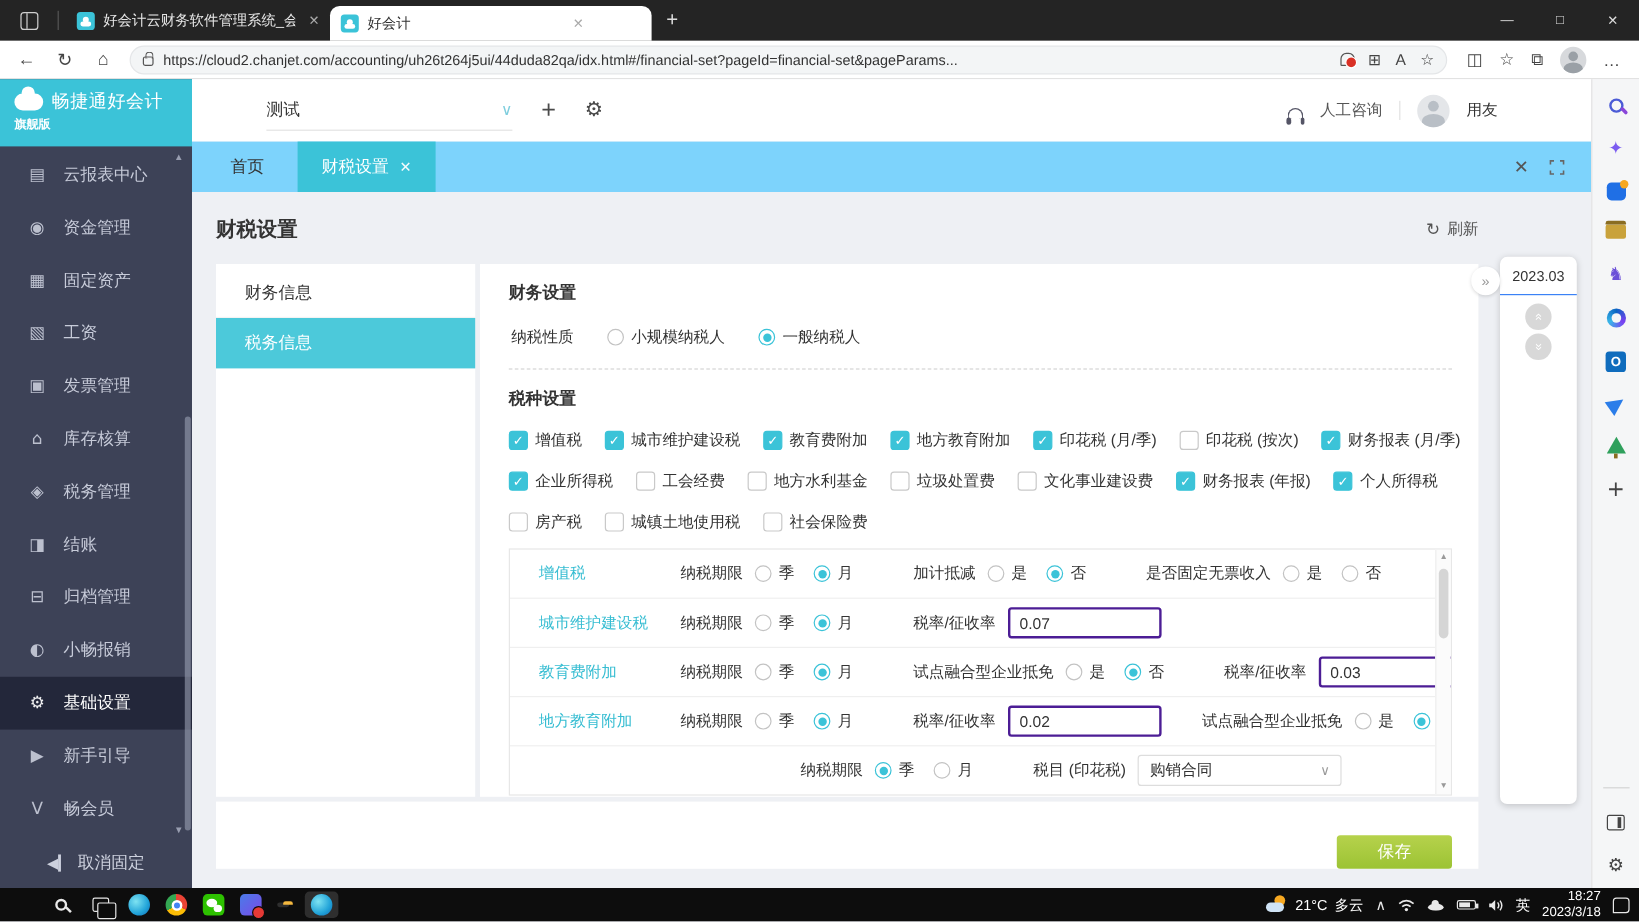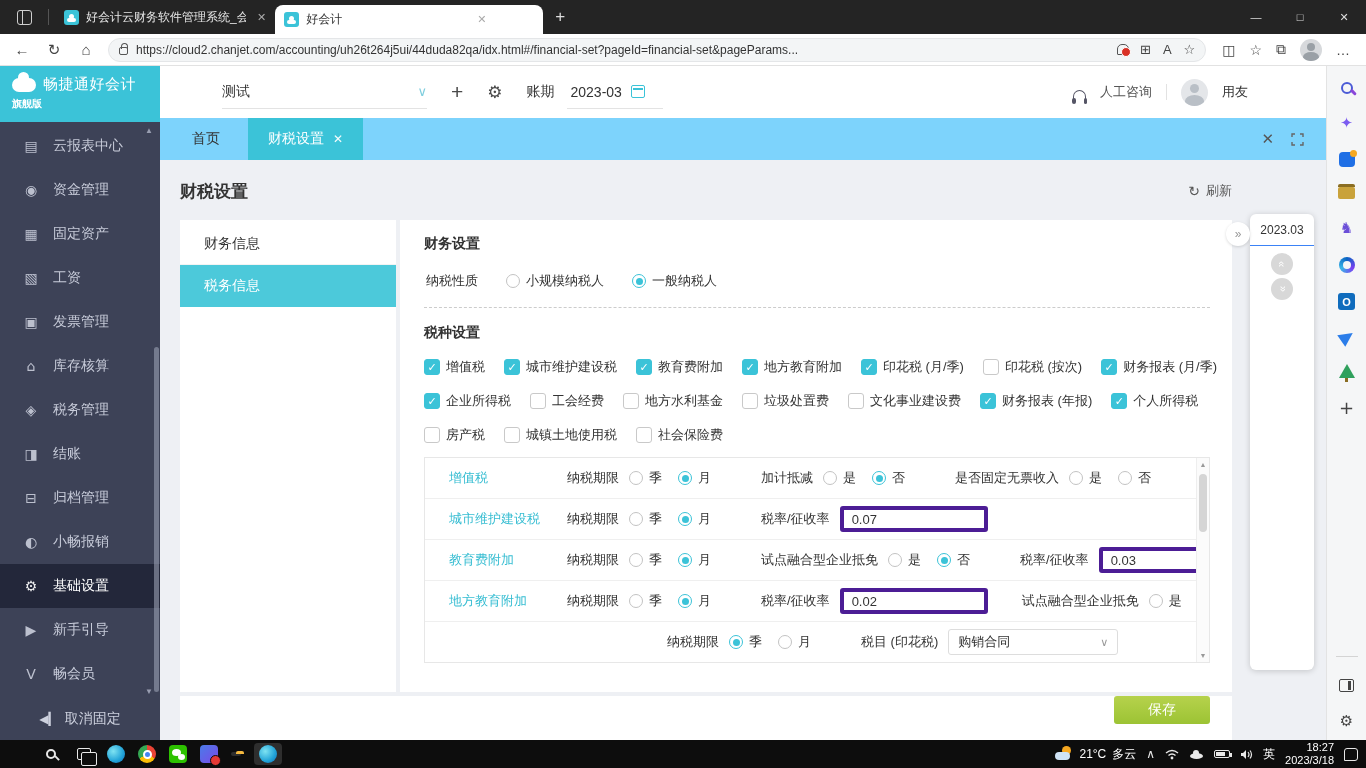--- a/index.html
+++ b/index.html
@@ -109,26 +109,26 @@
   .box{width:16px;height:16px;border-radius:3px;border:1px solid #c9c9c9;background:#fff;flex:none;display:flex;align-items:center;justify-content:center;font-size:11px;color:transparent}
   .box.checked{background:#3bc3d8;border-color:#3bc3d8;color:#fff}
   .taxtable{margin-top:13px;border:1px solid #e7e7e7;position:relative;height:206px;overflow:hidden;padding-right:13px}
   .trow{height:41px;display:flex;align-items:center;border-bottom:1px solid #efefef;padding-left:24px;font-size:13px;color:#333;white-space:nowrap}
   .tname{width:118px;color:#36bdd2;flex:none}
   .tname.wide{width:218px}
   .glabel{margin-right:10px}
   .grp{display:flex;align-items:center;margin-right:34px}
   .grp .ropt{margin-right:16px}
   .mla{margin-left:auto;margin-right:30px}
-  .rate-input{width:148px;height:26px;border:4px solid #4c1d95;border-radius:3px;padding:0 8px;font-size:13px;color:#333;font-family:inherit;outline:none}
+  .rate-input{width:128px;height:26px;border:2px solid #4c1d95;border-radius:3px;padding:0 8px;font-size:13px;color:#333;font-family:inherit;outline:none}
   .selectbox{width:170px;height:26px;border:1px solid #ddd;border-radius:3px;display:flex;align-items:center;justify-content:space-between;padding:0 9px;font-size:13px;color:#333}
   .selectbox .chev{color:#999;font-size:11px}
   .vscroll{position:absolute;right:0;top:0;bottom:0;width:13px;background:#fbfbfb;border-left:1px solid #eee;display:flex;flex-direction:column;align-items:center;justify-content:space-between;padding:3px 0;font-size:7px;color:#999}
   .vthumb{position:absolute;right:2.5px;top:16px;width:8px;height:58px;background:#d5d5d5;border-radius:4px}
-  .footer{height:44px;background:#fff;margin-top:4px;display:flex;align-items:flex-start;justify-content:flex-end;padding-right:22px;flex:none;margin-bottom:0}
+  .footer{height:56px;background:#fff;margin-top:4px;display:flex;align-items:flex-end;justify-content:flex-end;padding-right:22px;flex:none;margin-bottom:16px}
   .save-btn{width:96px;height:28px;background:linear-gradient(#b6d24c,#9cc334);border-radius:3px;color:#fff;font-size:14px;display:flex;align-items:center;justify-content:center;border:none}
 
   
   .cal-card{position:absolute;top:54px;right:12px;width:64px;height:456px;background:#fff;border-radius:6px;box-shadow:0 1px 6px rgba(0,0,0,.18);display:flex;flex-direction:column;align-items:center;z-index:5}
   .cal-collapse{position:absolute;top:8px;left:-24px;width:24px;height:24px;background:#fff;border-radius:50%;box-shadow:0 1px 3px rgba(0,0,0,.15);display:flex;align-items:center;justify-content:center;color:#999;font-size:12px}
   .cal-head{width:100%;height:32px;border-bottom:1px solid #3b82f6;display:flex;align-items:center;justify-content:center;font-size:12px;color:#333;flex:none}
   .cal-btn{width:22px;height:22px;border-radius:50%;background:#d8d8d8;color:#fff;display:flex;align-items:center;justify-content:center;flex:none;font-size:11px}
   .cal-btn .rot{display:inline-block;transform:rotate(90deg)}
   .cal-btn .rotd{display:inline-block;transform:rotate(-90deg)}
   .cal-up{margin:7px 0 1px}
@@ -316,27 +316,20 @@
 
     <div class="main">
 
       <div class="appbar">
         <div class="company">
           <span>测试</span>
           <span class="chev">∨</span>
         </div>
         <span class="ab-plus">+</span>
         <span class="ab-gear">⚙</span>
-        <div class="period">
-          <span>账期</span>
-          <div class="period-val">
-            <span>2023-03</span>
-            <span class="cal-ic"></span>
-          </div>
-        </div>
         <div class="appbar-right">
           <span class="headset"></span>
           <span>人工咨询</span>
           <span class="vdiv"></span>
           <span class="user-av"></span>
           <span class="username">用友</span>
         </div>
       </div>
 
       <div class="tabstrip">

